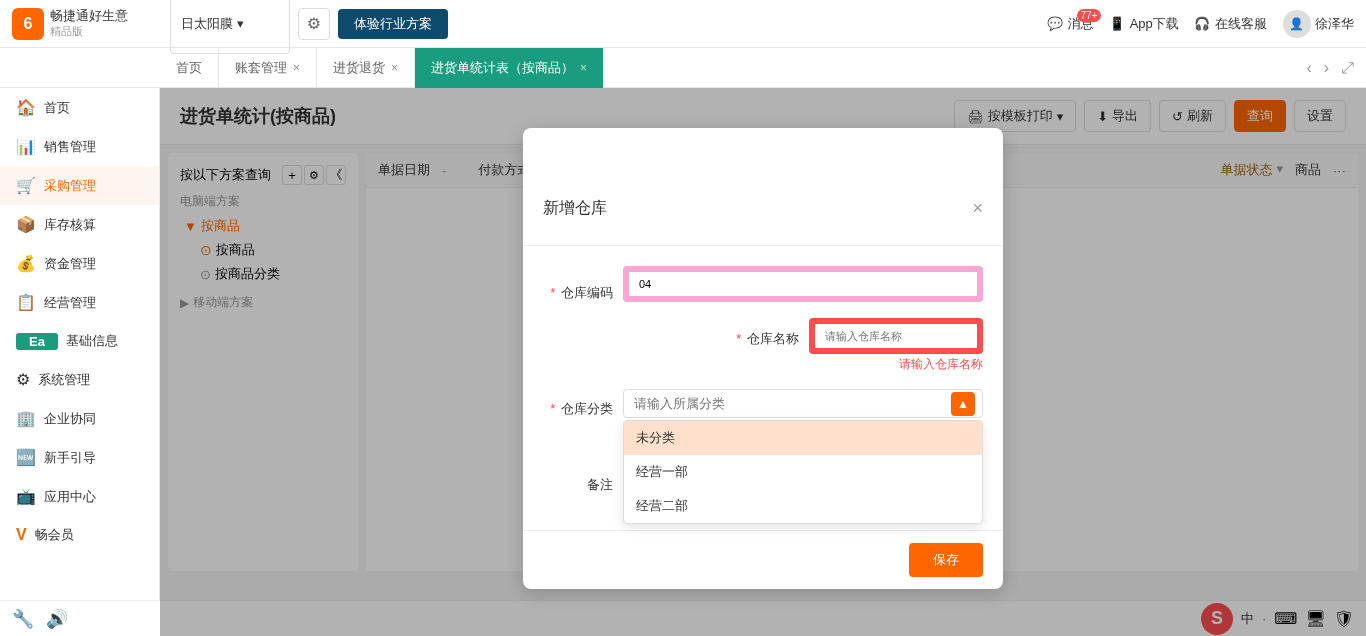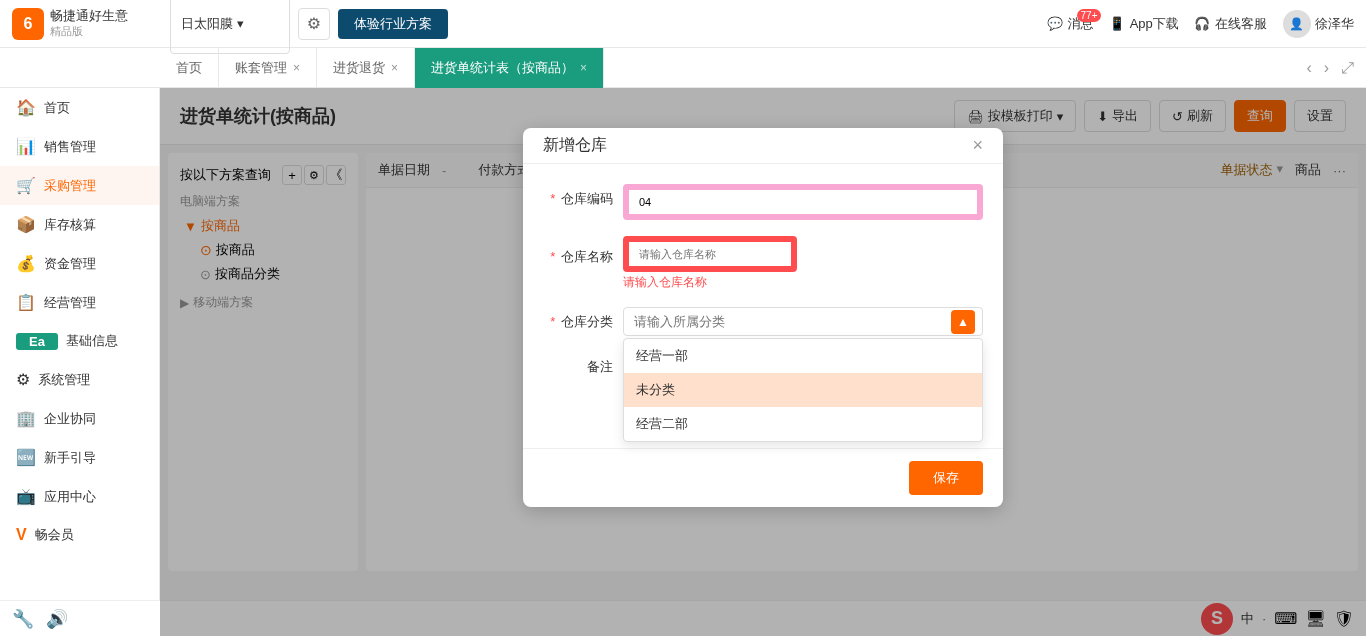--- a/index.html
+++ b/index.html
@@ -132,27 +132,27 @@
       padding-top: 40px; z-index: 100;
     }
 
     
     .modal {
       background: white; border-radius: 8px; width: 480px;
       box-shadow: 0 4px 20px rgba(0,0,0,0.2); position: relative;
     }
     .modal-header {
       display: flex; align-items: center; justify-content: space-between;
-      padding: 7px 20px; border-bottom: 1px solid #eee;
+      padding: 26px 20px; border-bottom: 1px solid #eee; margin-top: 44px;
     }
     .modal-title { font-size: 16px; font-weight: 500; color: #333; }
     .modal-close { font-size: 18px; color: #999; cursor: pointer; }
     .modal-body { padding: 20px; }
     .form-row {
-      display: flex; align-items: flex-start; margin-bottom: 16px; position: relative;
+      display: flex; align-items: flex-end; margin-bottom: 16px; position: relative;
     }
     .form-label {
       font-size: 13px; color: #333; min-width: 70px;
       padding-top: 6px; text-align: right; margin-right: 10px;
     }
     .required { color: #ff4d4f; margin-right: 2px; }
     .form-control {
       flex: 1; border: 6px solid #f9a8d4; border-radius: 4px;
       padding: 6px 10px; font-size: 11px; outline: none;
     }
@@ -430,22 +430,22 @@
 
           <div class="form-row">
             <div class="form-label">
               <span class="required">*</span>
               <span>仓库分类</span>
             </div>
             <div class="dropdown-wrapper">
               <input class="dropdown-input" type="text" placeholder="请输入所属分类" style="">
               <div class="dropdown-arrow">▲</div>
               <div class="dropdown-list">
+                <div class="dropdown-item highlighted">未分类</div>
                 <div class="dropdown-item">经营一部</div>
-                <div class="dropdown-item highlighted">未分类</div>
                 <div class="dropdown-item">经营二部</div>
               </div>
             </div>
           </div>
 
           <div class="form-row">
             <div class="form-label">
               <span>备注</span>
             </div>
             <textarea class="form-textarea" style=""></textarea>

